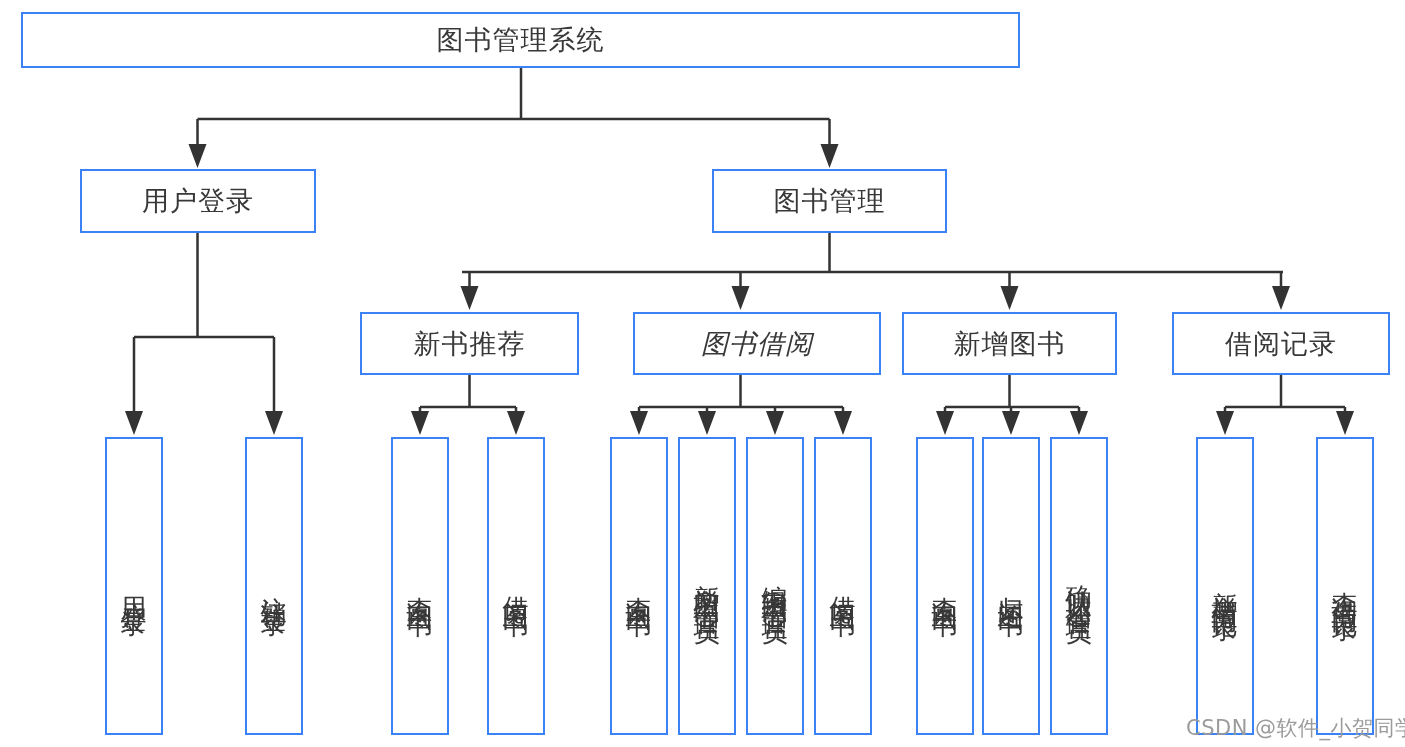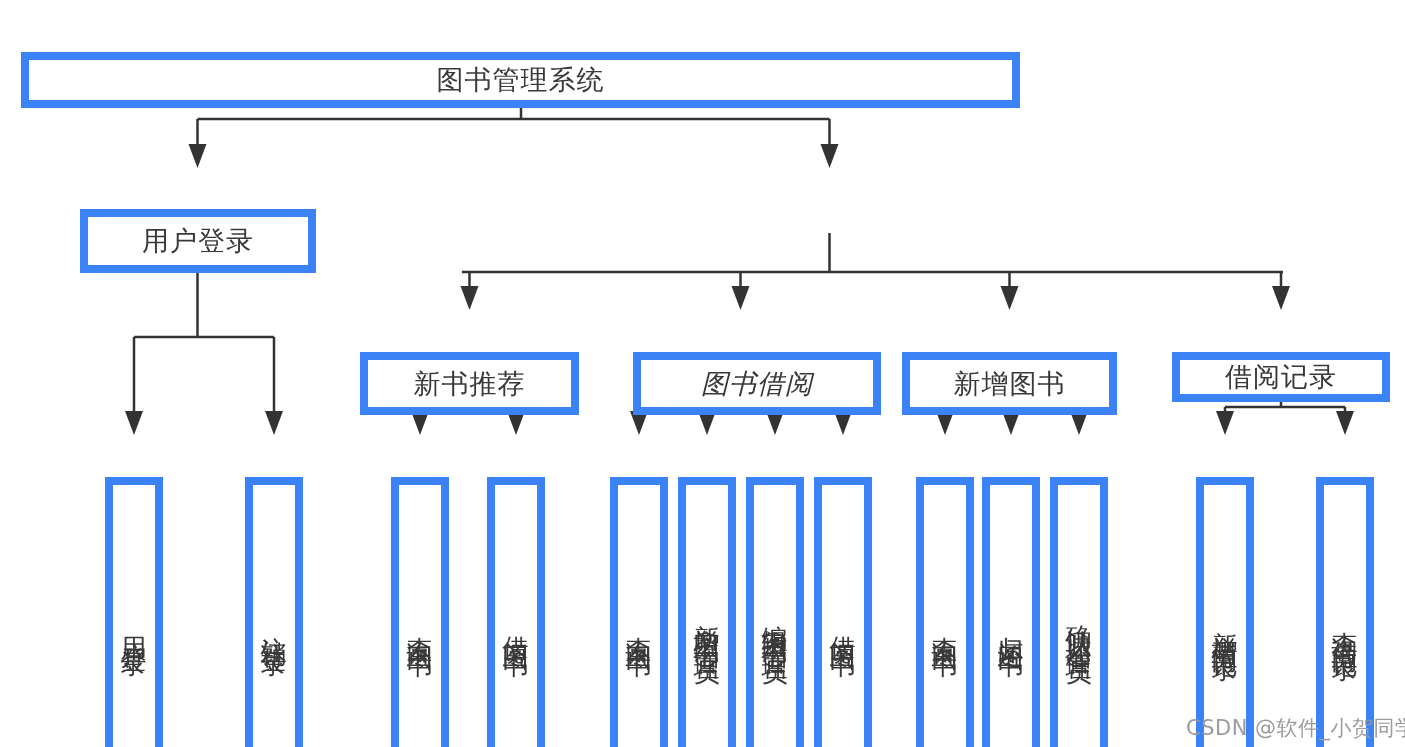--- a/index.html
+++ b/index.html
@@ -29,28 +29,27 @@
     stroke-width: 2.5;
     fill: none;
   }
   .connector-layer polygon {
     fill: #333333;
     stroke: none;
   }
   .box {
     position: absolute;
     box-sizing: border-box;
-    border: 8px solid #3b82f6;
+    border: 2px solid #3b82f6;
     background: #ffffff;
     display: flex;
     align-items: center;
     justify-content: center;
     text-align: center;
     line-height: 1.15;
-    margin-top: 40px;
   }
   .box.h-label {
     font-size: 27px;
     letter-spacing: 1px;
   }
   .box.leaf {
     writing-mode: vertical-rl;
     font-size: 26px;
     letter-spacing: 5px;
     line-height: 1;
@@ -65,21 +64,21 @@
     white-space: nowrap;
     z-index: 10;
   }
   
   .n-root            { left: 21px;   top: 12px;  width: 999px; height: 56px; }
   .n-user-login      { left: 80px;   top: 169px; width: 236px; height: 64px; }
   .n-book-mgmt       { left: 712px;  top: 169px; width: 235px; height: 64px; }
   .n-new-book        { left: 360px;  top: 312px; width: 219px; height: 63px; text-align: center; }
   .n-book-borrow     { left: 633px;  top: 312px; width: 248px; height: 63px; font-style: italic; }
   .n-current-borrow  { left: 902px;  top: 312px; width: 215px; height: 63px; }
-  .n-borrow-record   { left: 1172px; top: 312px; width: 218px; height: 50px; }
+  .n-borrow-record   { left: 1172px; top: 312px; width: 218px; height: 63px; }
   .leaf              { top: 437px; width: 58px; height: 298px; }
   .l-user-1   { left: 105px;  }
   .l-user-2   { left: 245px;  }
   .l-new-1    { left: 391px;  }
   .l-new-2    { left: 487px;  }
   .l-bor-1    { left: 610px;  }
   .l-bor-2    { left: 678px;  }
   .l-bor-3    { left: 746px;  }
   .l-bor-4    { left: 814px;  }
   .l-cur-1    { left: 916px;  }
@@ -169,20 +168,23 @@
     </g>
   </svg>
 
   <div class="box h-label n-root">
     <span>图书管理系统</span>
   </div>
 
   <div class="box h-label n-user-login">
     <span>用户登录</span>
   </div>
+  <div class="box h-label n-book-mgmt">
+    <span>图书管理</span>
+  </div>
 
   <div class="box h-label n-new-book">
     <span>新书推荐</span>
   </div>
   <div class="box h-label n-book-borrow">
     <span>图书借阅</span>
   </div>
   <div class="box h-label n-current-borrow">
     <span>新增图书</span>
   </div>

